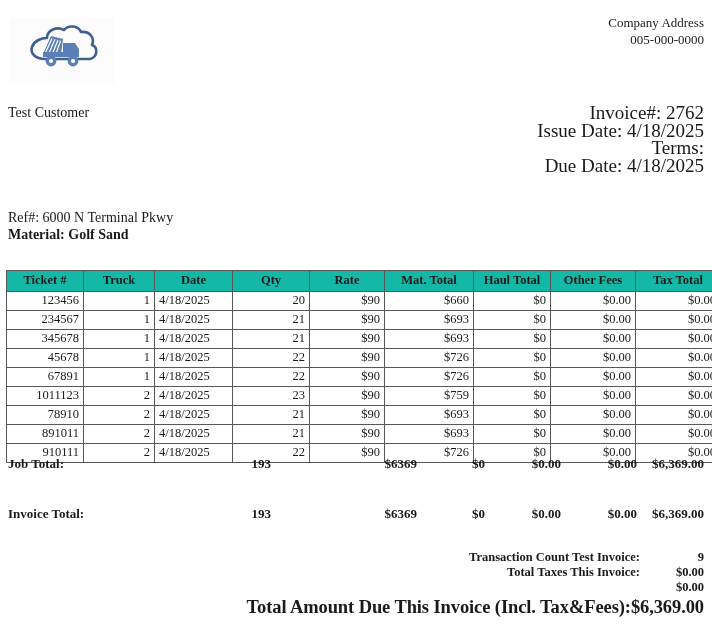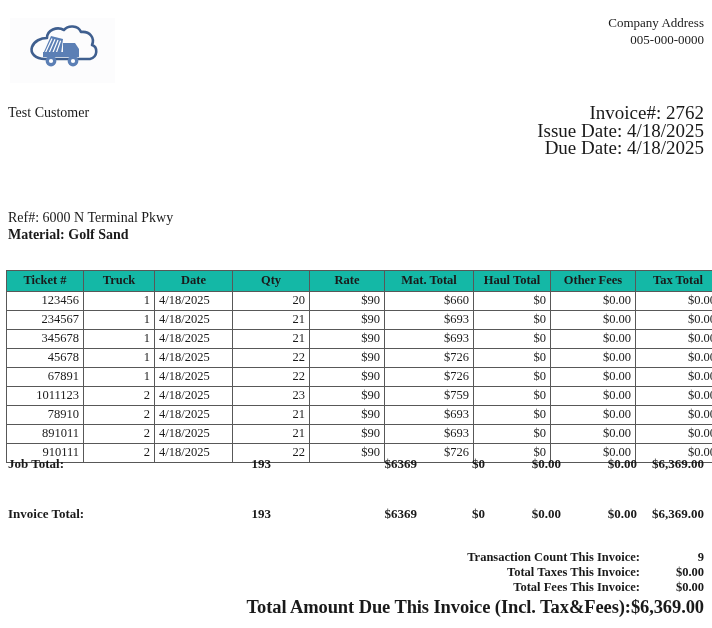--- a/index.html
+++ b/index.html
@@ -209,20 +209,21 @@
 
 </div>
 
 <div id="customer-block">
   <div>Test Customer</div>
 </div>
 
 <div id="invoice-meta-block">
   <div class="meta-line">Invoice#: 2762</div>
   <div class="meta-line">Issue Date: 4/18/2025</div>
+  <div class="meta-line">Terms:</div>
   <div class="meta-line">Due Date: 4/18/2025</div>
 </div>
 
 <div id="job-info-block">
   <div>Ref#: 6000 N Terminal Pkwy</div>
   <div class="bold">Material: Golf Sand</div>
 </div>
 
 <table id="line-items-table">
   <thead>
@@ -357,28 +358,27 @@
   <span class="tval tv-qty">193</span>
   <span class="tval tv-mat">$6369</span>
   <span class="tval tv-haul">$0</span>
   <span class="tval tv-fees">$0.00</span>
   <span class="tval tv-tax">$0.00</span>
   <span class="tval tv-total">$6,369.00</span>
 </div>
 
 <div id="invoice-summary">
   <div class="summary-row">
-    <span class="summary-label">Transaction Count This Invoice:</span>
+    <span class="summary-label">Transaction Count Test Invoice:</span>
     <span class="summary-value">9</span>
   </div>
   <div class="summary-row">
     <span class="summary-label">Total Taxes This Invoice:</span>
     <span class="summary-value">$0.00</span>
   </div>
   <div class="summary-row">
-    <span class="summary-label">Total Fees This Invoice:</span>
     <span class="summary-value">$0.00</span>
   </div>
 </div>
 
 <div id="amount-due-row">
   <span>Total Amount Due This Invoice (Incl. Tax&amp;Fees):</span><span>$6,369.00</span>
 </div>
 
 </body></html>

